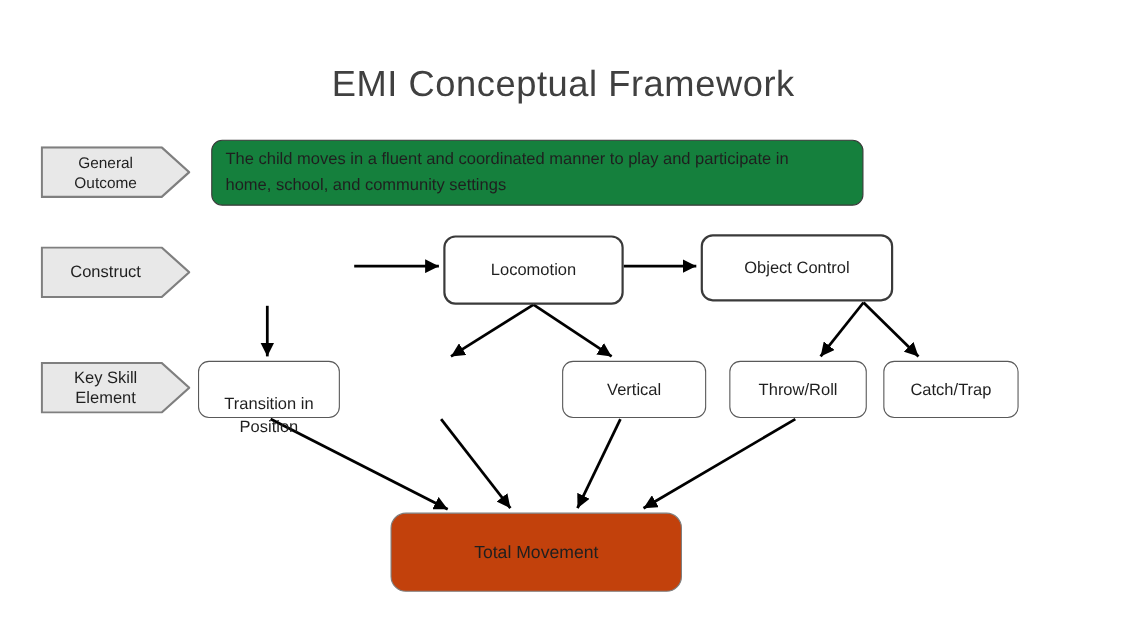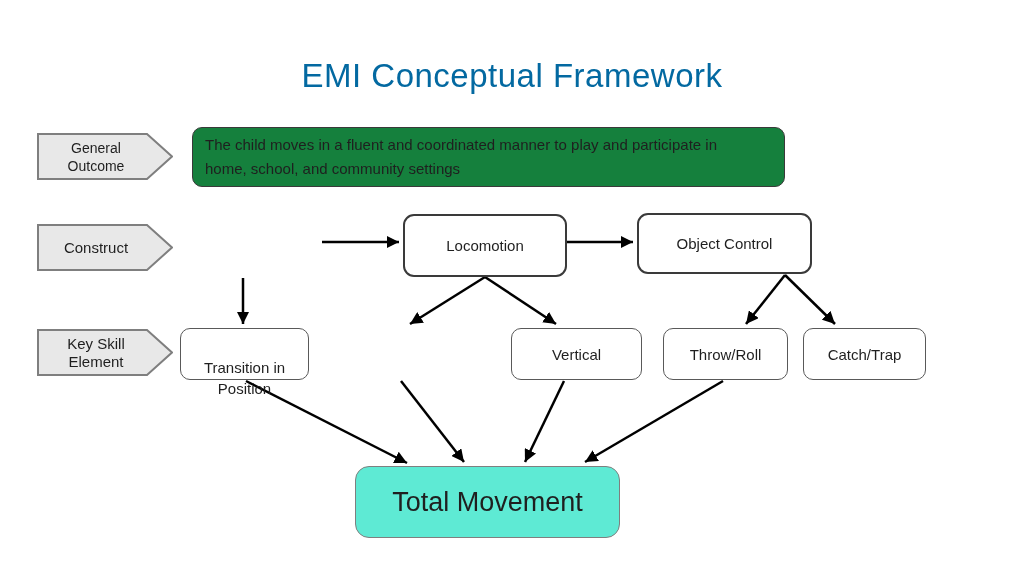--- a/index.html
+++ b/index.html
@@ -2,32 +2,32 @@
 <html><head>
 <meta charset="utf-8">
 <style>
   html,body{margin:0;padding:0;background:#fff;}
   .slide{
     position:relative;width:1024px;height:576px;background:#ffffff;overflow:hidden;
     font-family:"Liberation Sans", sans-serif;color:#1f1f1f;
   }
   .slide-title{
     position:absolute;left:12px;top:57px;width:1000px;height:44px;
-    text-align:center;font-size:33px;font-weight:400;letter-spacing:.5px;color:#0369a1;
+    text-align:center;font-size:33px;font-weight:400;letter-spacing:.5px;color:#404040;
   }
   svg.arrow-layer{position:absolute;left:0;top:0;pointer-events:none;}
   .box{
     position:absolute;display:flex;align-items:center;justify-content:center;
     background:#ffffff;border:2px solid #3a3a3a;border-radius:11px;
     font-size:15px;line-height:21px;text-align:center;box-sizing:border-box;
   }
   .box.skill{border:1.6px solid #595959;border-radius:10px;}
   .box.total{
-    background:#5eead4;border:1.6px solid #7f7f7f;border-radius:14px;
-    font-size:27px;
+    background:#c2410c;border:1.6px solid #7f7f7f;border-radius:14px;
+    font-size:16px;
   }
   .outcome-box{
     position:absolute;left:192px;top:127px;width:593px;height:60px;
     background:#15803d;border:1.8px solid #3a3a3a;border-radius:10px;
     box-sizing:border-box;display:flex;align-items:center;
   }
   .outcome-box .outcome-text{
     padding:6px 45px 6px 12px;font-size:15px;line-height:24px;text-align:left;
   }
   .chevron{position:absolute;width:136px;height:47px;}

